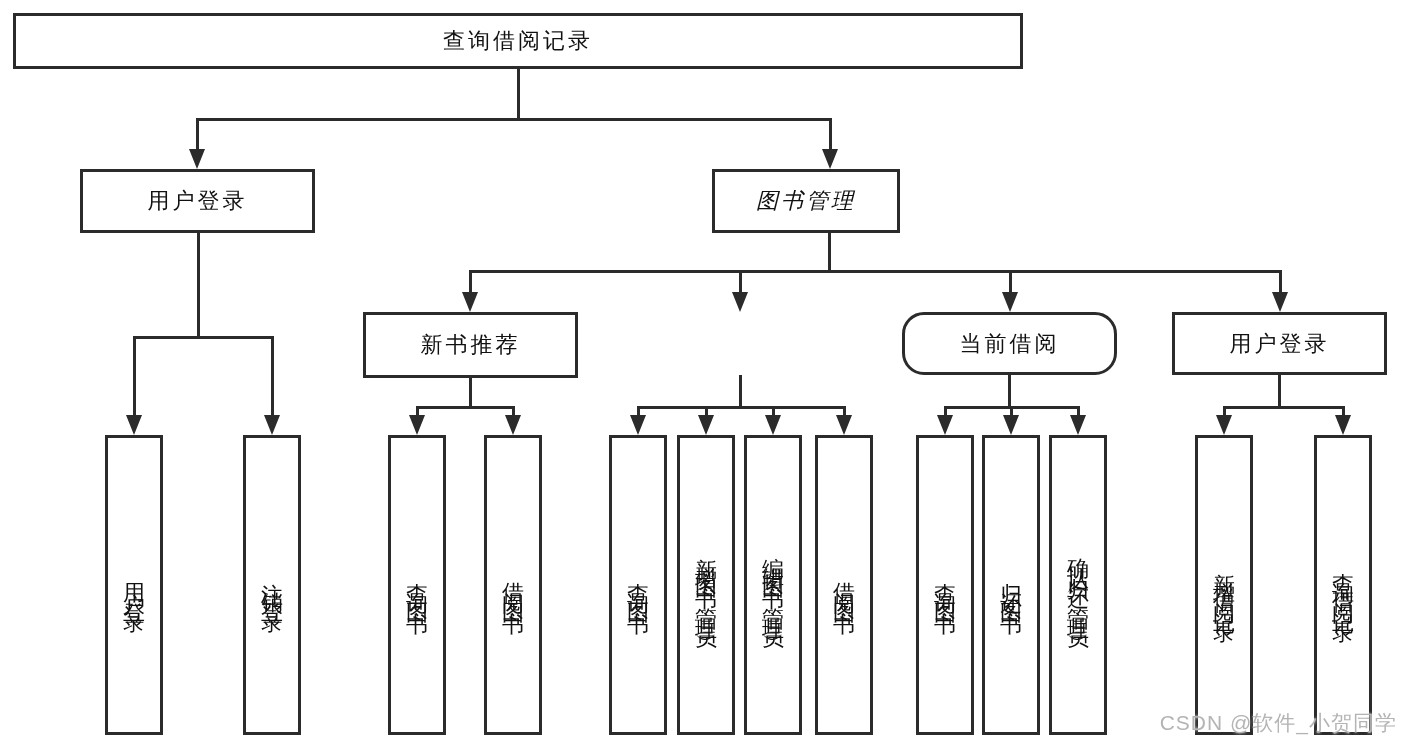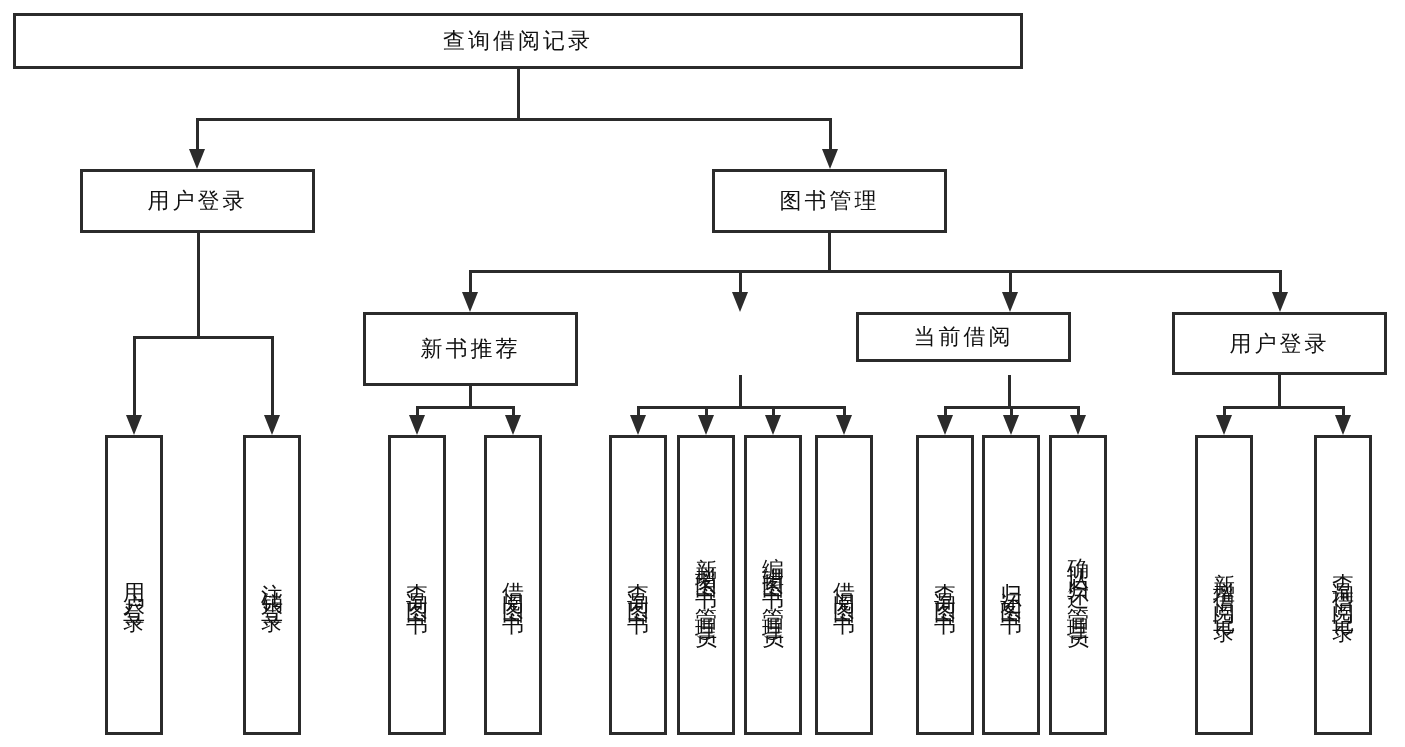--- a/index.html
+++ b/index.html
@@ -106,21 +106,21 @@
   <div class="arrow" style="left:197px; top:120px; height:49px;">
       <i class="shaft"></i>
       <i class="head"></i>
     </div>
   <div class="arrow" style="left:830px; top:120px; height:49px;">
       <i class="shaft"></i>
       <i class="head"></i>
     </div>
 
   <div class="box" style="left:80px; top:169px; width:235px; height:64px;">用户登录</div>
-  <div class="box" style="left:712px; top:169px; width:235px; height:64px;">图书管理</div>
+  <div class="box" style="left:712px; top:169px; width:188px; height:64px;font-style:italic;">图书管理</div>
 
   <div class="vline" style="left:196.5px; top:233px; height:104px;"></div>
   <div class="hline" style="left:132.5px; top:335.5px; width:141px;"></div>
   <div class="arrow" style="left:134px; top:338px; height:97px;">
       <i class="shaft"></i>
       <i class="head"></i>
     </div>
   <div class="arrow" style="left:272px; top:338px; height:97px;">
       <i class="shaft"></i>
       <i class="head"></i>
@@ -138,22 +138,22 @@
     </div>
   <div class="arrow" style="left:1010px; top:273px; height:39px;">
       <i class="shaft"></i>
       <i class="head"></i>
     </div>
   <div class="arrow" style="left:1280px; top:273px; height:39px;">
       <i class="shaft"></i>
       <i class="head"></i>
     </div>
 
-  <div class="box" style="left:363px; top:312px; width:215px; height:74px;">新书推荐</div>
-  <div class="box" style="left:856px; top:312px; width:215px; height:50px;">当前借阅</div>
+  <div class="box" style="left:363px; top:312px; width:215px; height:66px;">新书推荐</div>
+  <div class="box" style="left:902px; top:312px; width:215px; height:63px;border-radius:22px;">当前借阅</div>
   <div class="box" style="left:1172px; top:312px; width:215px; height:63px;">用户登录</div>
 
   <div class="vline" style="left:469px; top:375px; height:32px;"></div>
   <div class="hline" style="left:415.5px; top:406px; width:99px;"></div>
   <div class="arrow" style="left:417px; top:409px; height:26px;">
       <i class="shaft"></i>
       <i class="head"></i>
     </div>
   <div class="arrow" style="left:513px; top:409px; height:26px;">
       <i class="shaft"></i>
@@ -242,14 +242,15 @@
     <span>确认归还（管理员）</span>
   </div>
 
   <div class="vbox" style="left:1195px; top:435px; width:58px; height:300px;">
     <span>新增借阅记录</span>
   </div>
   <div class="vbox" style="left:1314px; top:435px; width:58px; height:300px;">
     <span>查询借阅记录</span>
   </div>
 
+  <div class="watermark">CSDN @软件_小贺同学</div>
 
 </div>
 
 </body></html>

